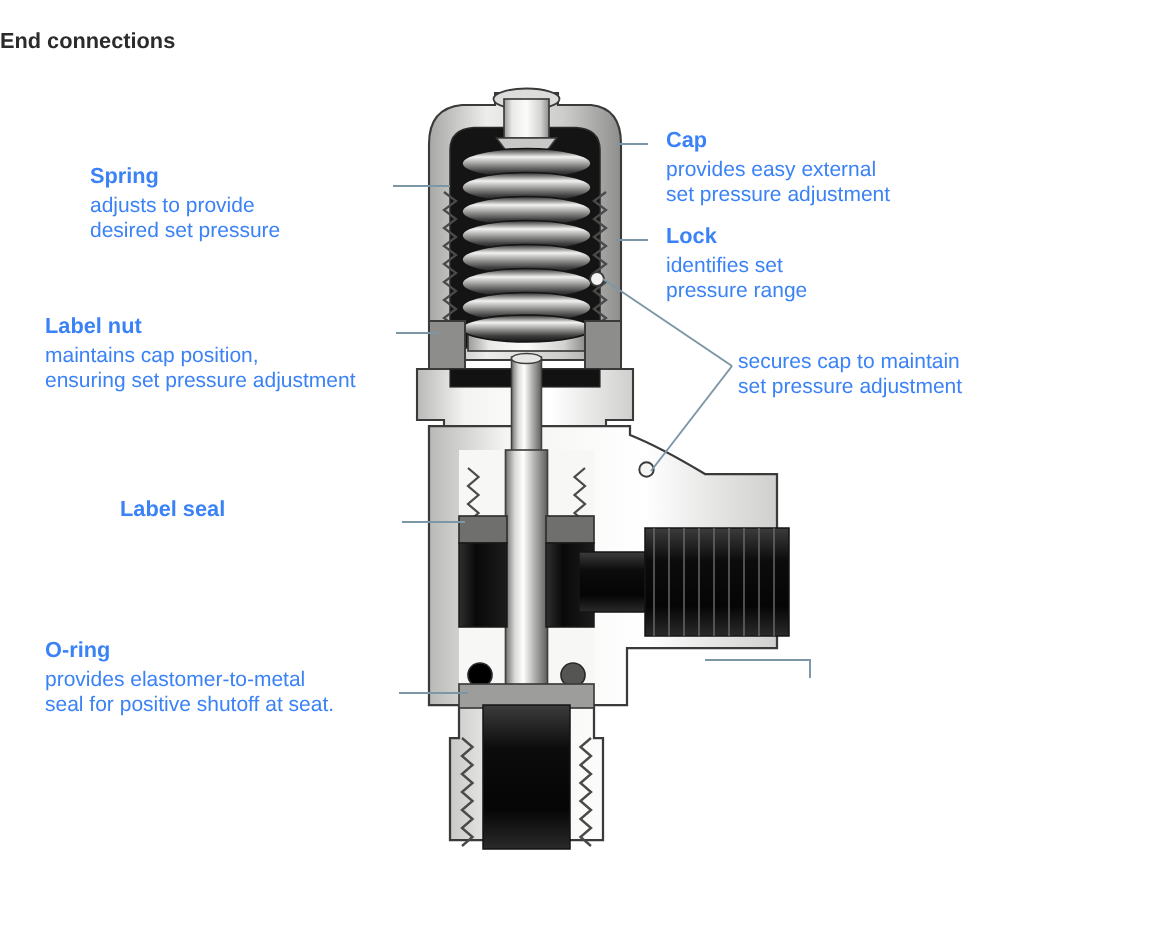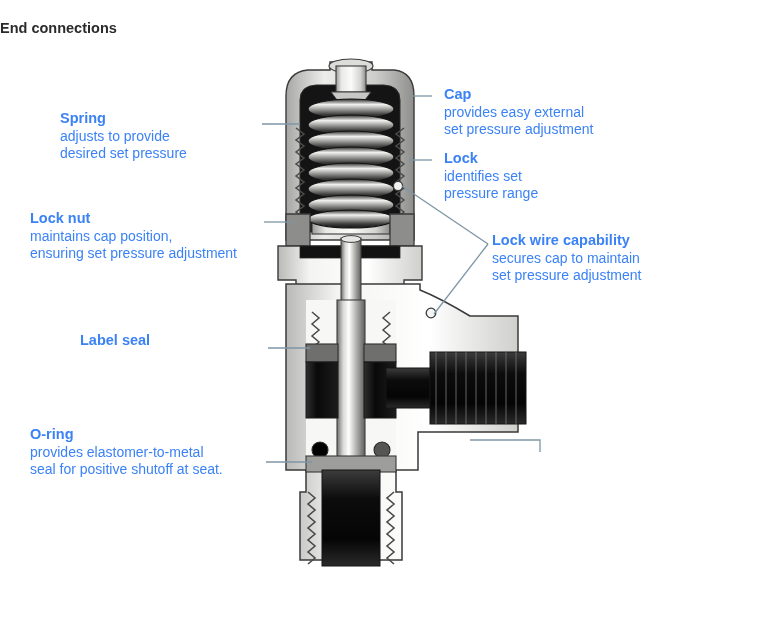--- a/index.html
+++ b/index.html
@@ -193,21 +193,21 @@
       <path d="M540,452 L540,440 L470,440"></path>
     </g>
   </svg>
 
   <div class="callout c-spring ar">
     <span class="ttl">Spring</span>
     <span class="dsc">adjusts to provide<br>desired set pressure</span>
   </div>
 
   <div class="callout c-locknut ar">
-    <span class="ttl">Lock nut</span>
+    <span class="ttl">Label nut</span>
     <span class="dsc">maintains cap position,<br>ensuring set pressure adjustment</span>
   </div>
 
   <div class="callout c-quad ar">
     <span class="ttl">Label seal</span>
   </div>
 
   <div class="callout c-oring ar">
     <span class="ttl">O-ring</span>
     <span class="dsc">provides elastomer-to-metal<br>seal for positive shutoff at seat.</span>
@@ -217,19 +217,18 @@
     <span class="ttl">Cap</span>
     <span class="dsc">provides easy external<br>set pressure adjustment</span>
   </div>
 
   <div class="callout c-label al">
     <span class="ttl">Lock</span>
     <span class="dsc">identifies set<br>pressure range</span>
   </div>
 
   <div class="callout c-lockwire al">
-    <span class="ttl">Lock wire capability</span>
     <span class="dsc">secures cap to maintain<br>set pressure adjustment</span>
   </div>
 
   <div class="c-end">End connections</div>
 
 </div>
 
 </body></html>

